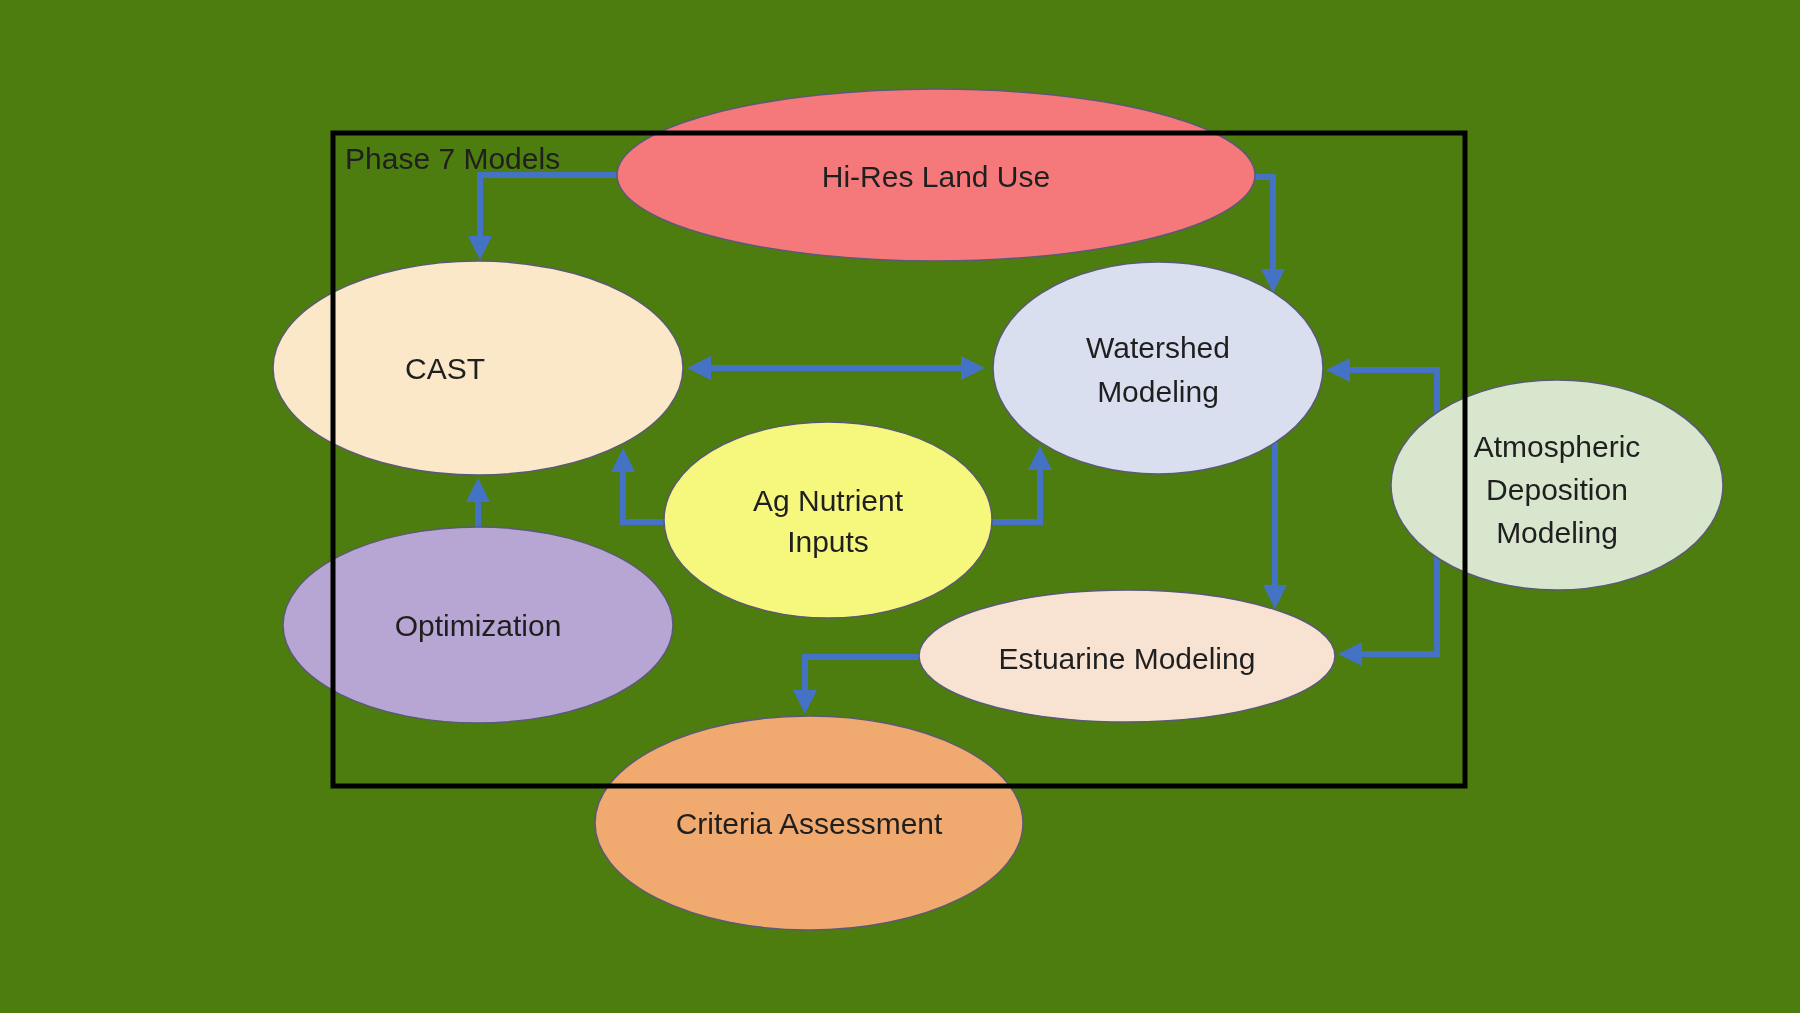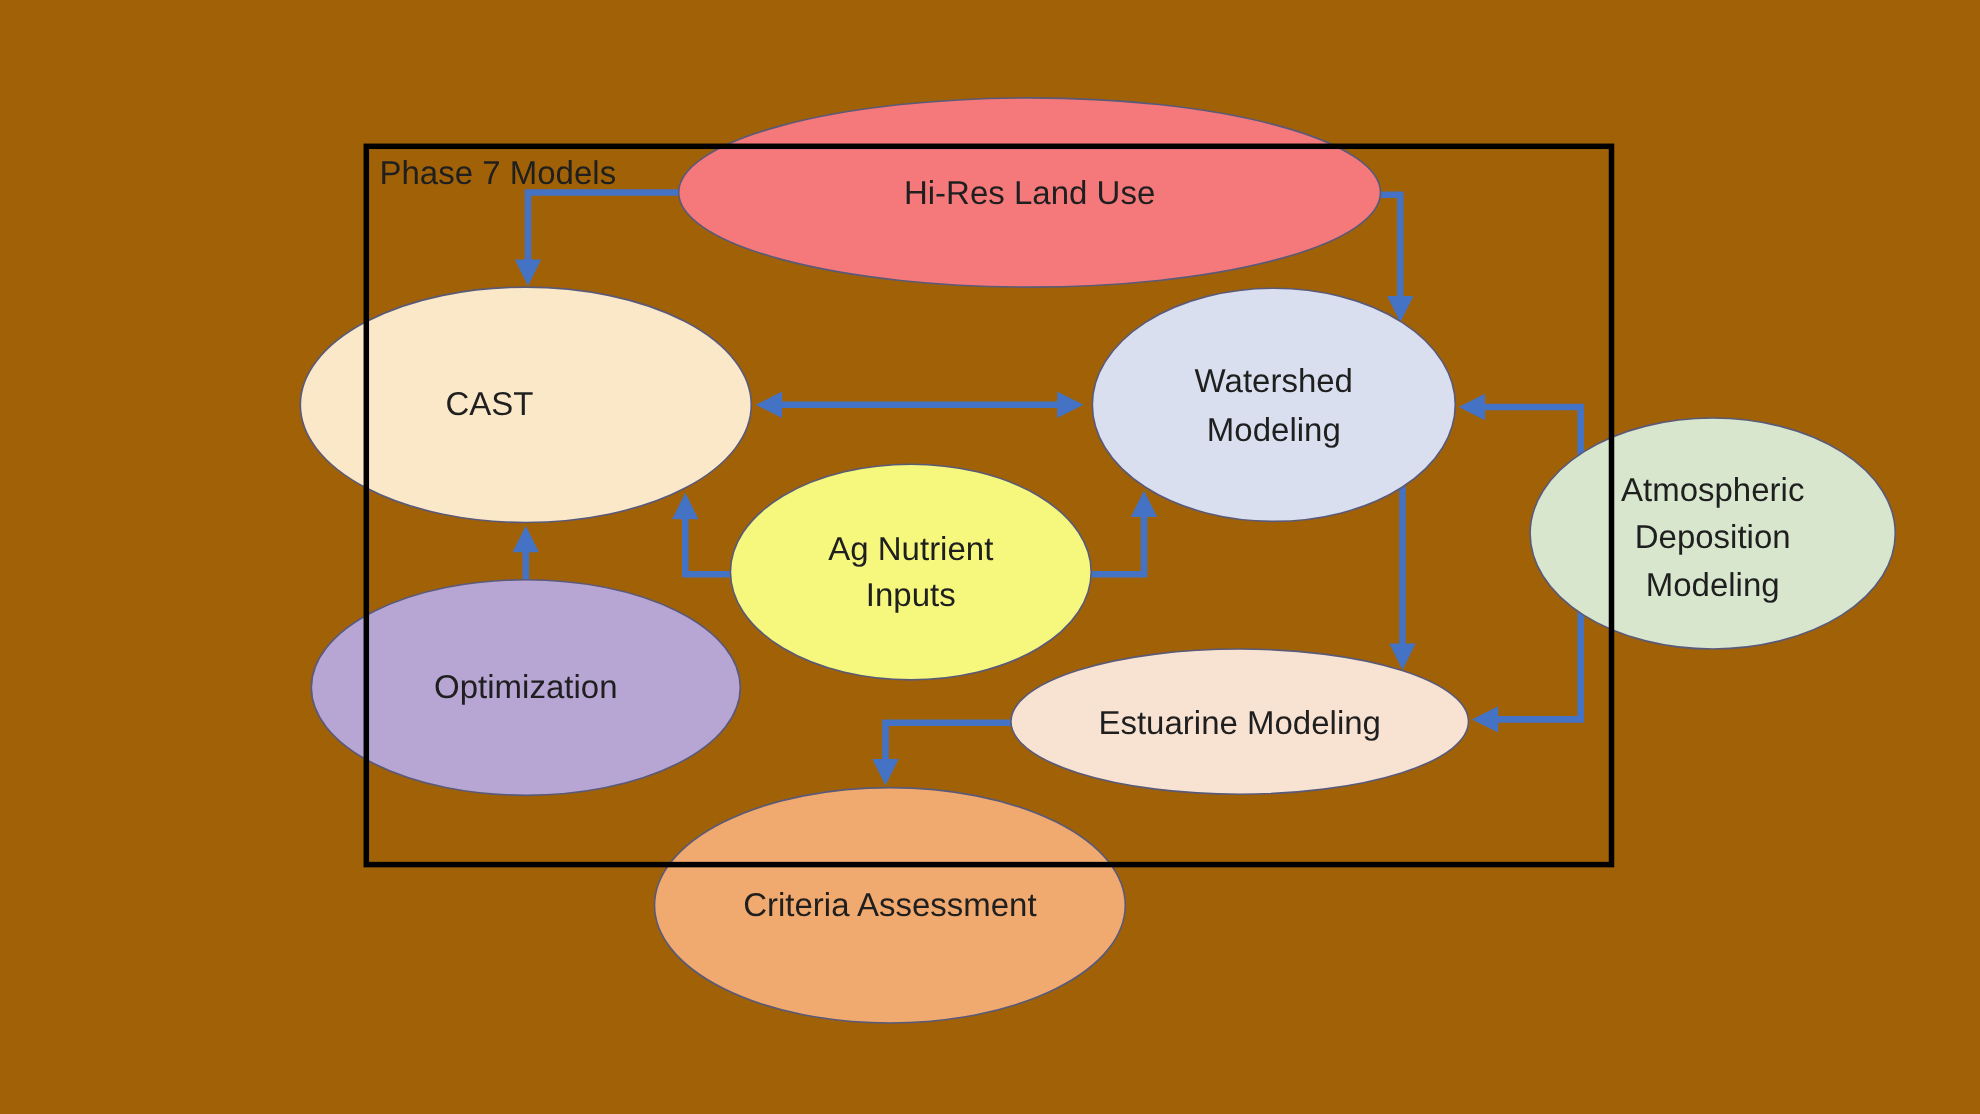--- a/index.html
+++ b/index.html
@@ -7,21 +7,21 @@
     padding: 0;
     background: #ffffff;
     width: 1800px;
     height: 1013px;
     overflow: hidden;
   }
   .stage {
     position: relative;
     width: 1800px;
     height: 1013px;
-    background: #a16207;
+    background: #4d7c0f;
   }
   svg {
     display: block;
     font-family: "Liberation Sans", "DejaVu Sans", sans-serif;
   }
   text {
     user-select: none;
   }
 </style>
 </head>

